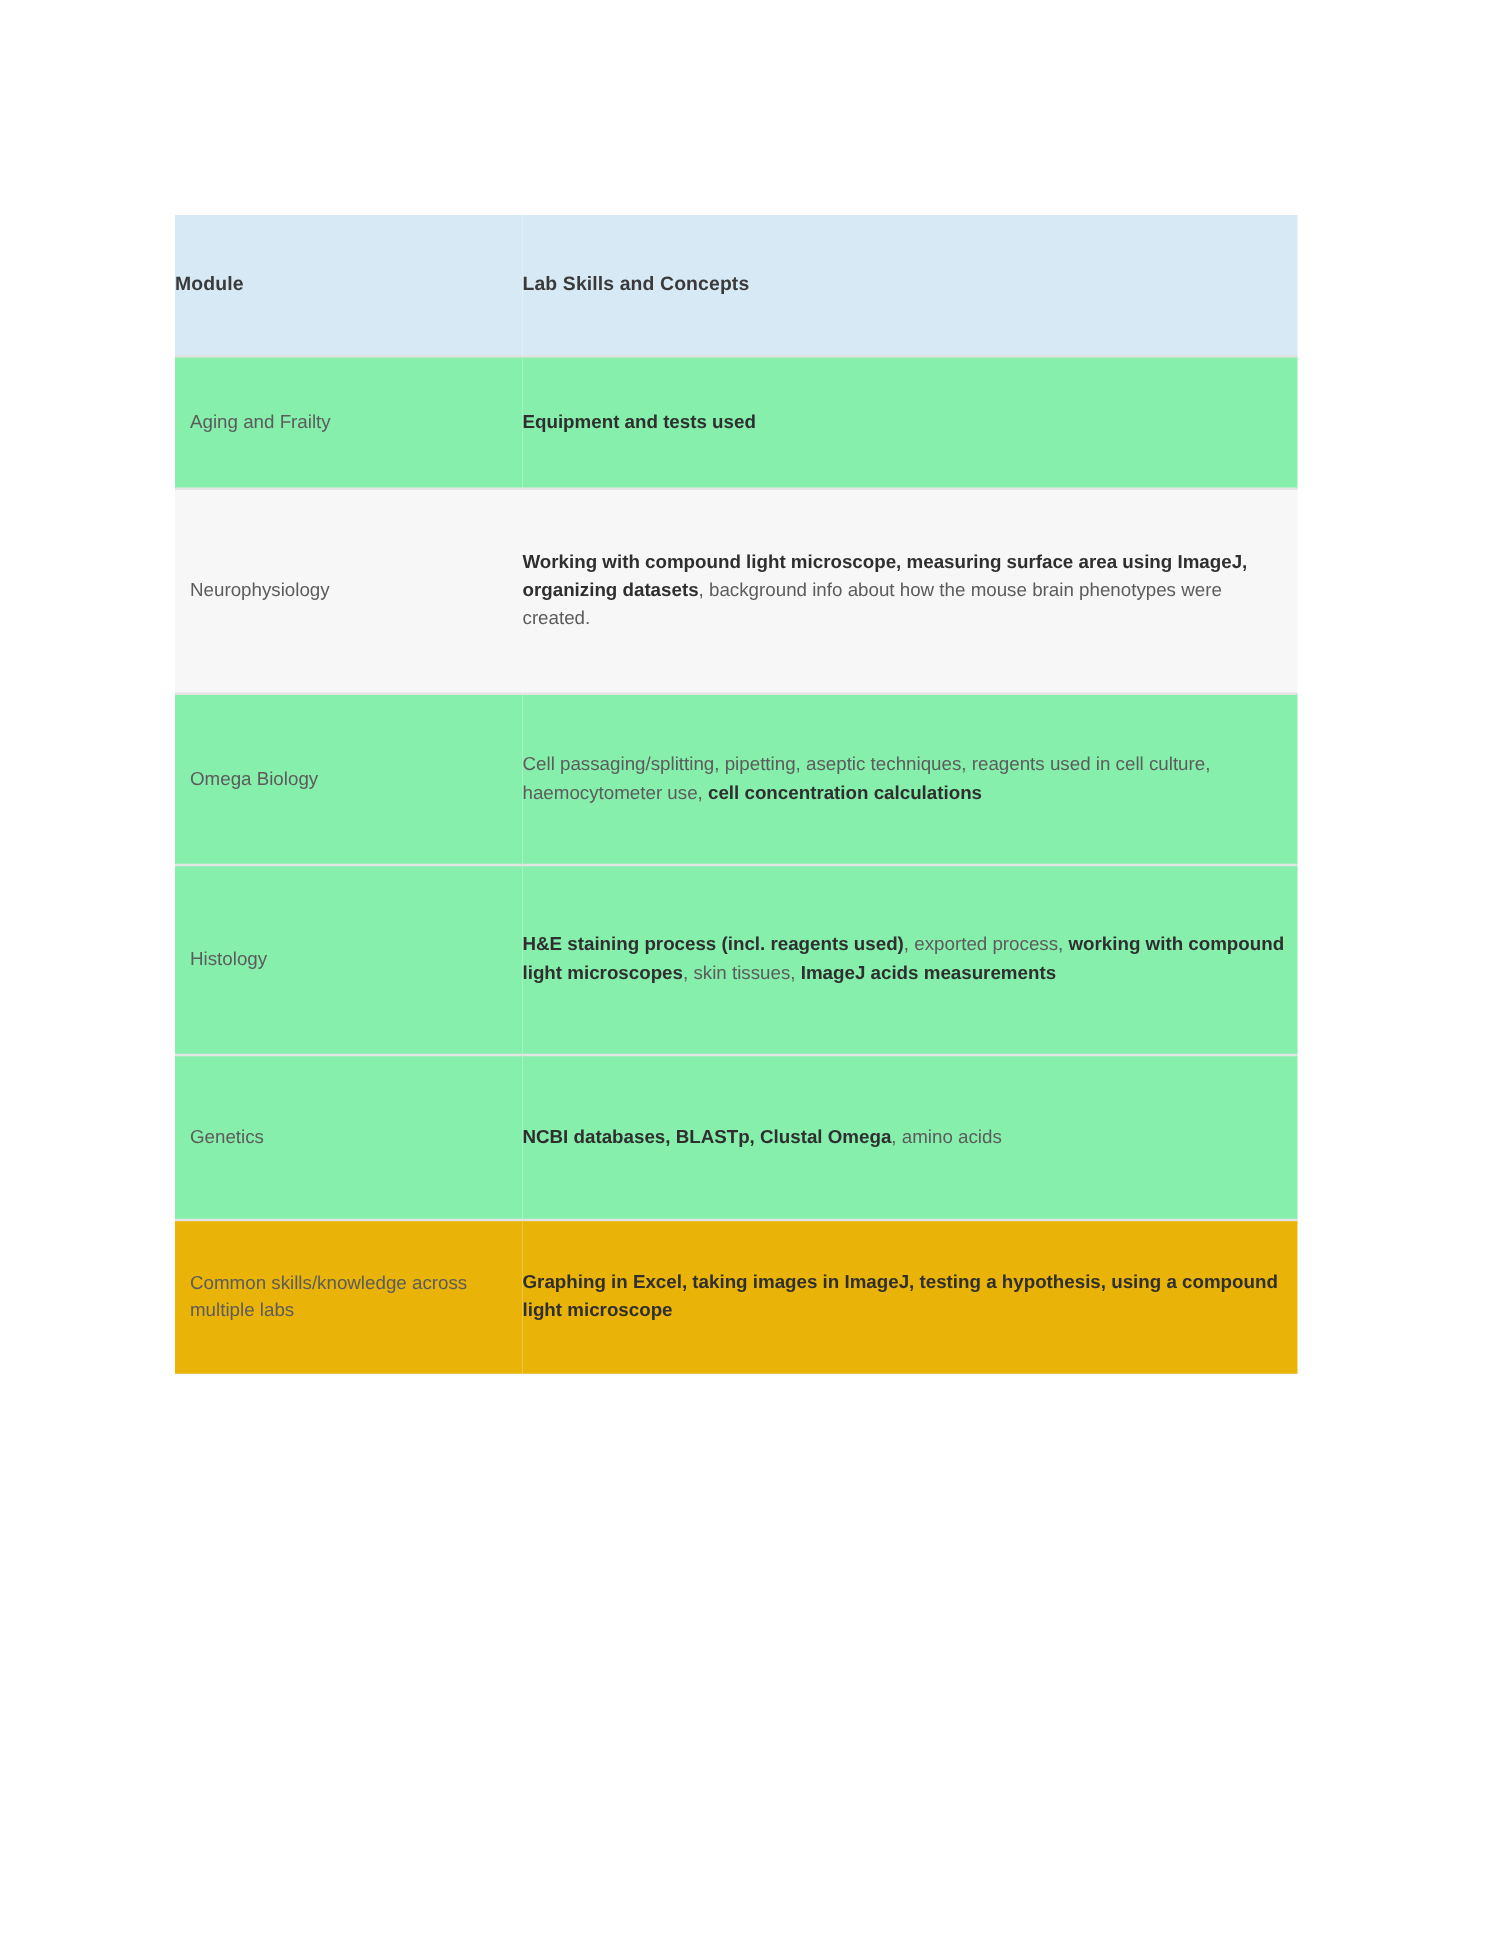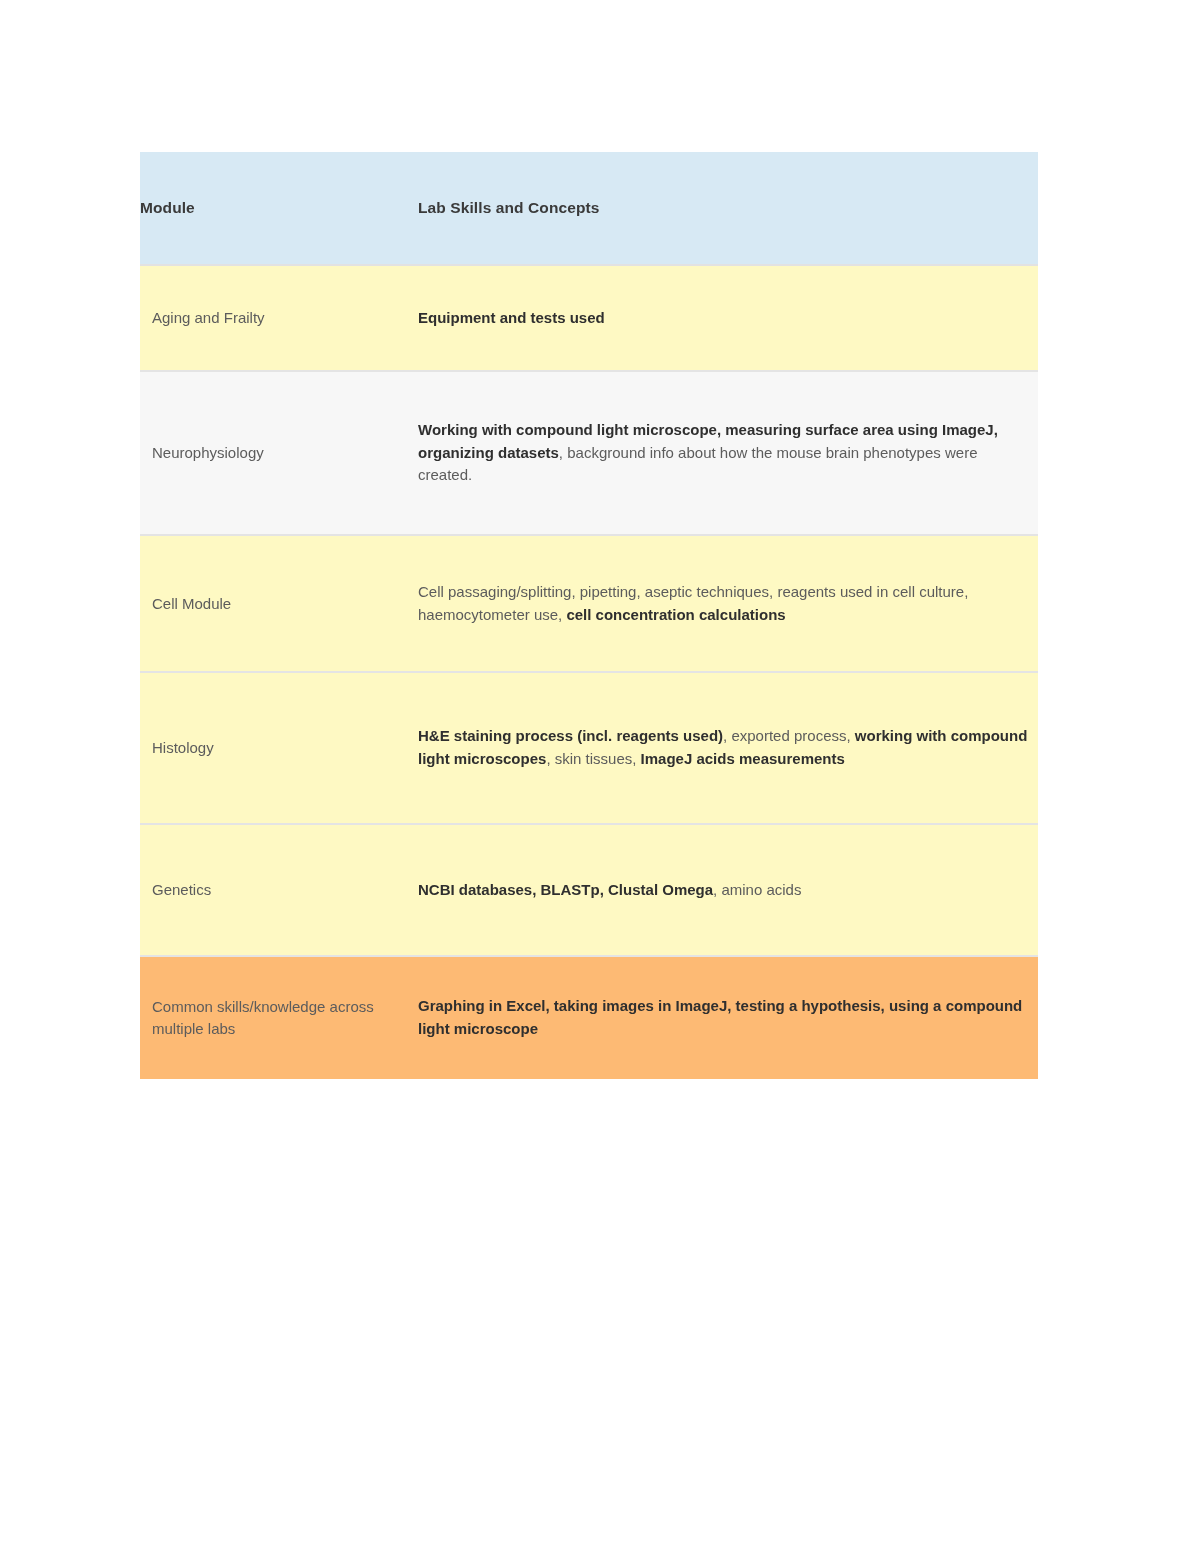--- a/index.html
+++ b/index.html
@@ -16,21 +16,21 @@
   }
   .page {
     position: relative;
     width: 1200px;
     height: 1553px;
     box-sizing: border-box;
   }
   .skills-table {
     position: absolute;
     left: 140px;
-    top: 152px;
+    top: 172px;
     width: 898px;
     border-collapse: collapse;
     table-layout: fixed;
   }
   .skills-table col.c-module { width: 278px; }
   .skills-table col.c-skills { width: 620px; }
 
   .skills-table th,
   .skills-table td {
     padding: 0;
@@ -54,24 +54,24 @@
   .head-label {
     display: block;
     font-size: 15.5px;
     font-weight: bold;
     color: #3a3a3a;
     letter-spacing: 0.1px;
   }
 
   
   tbody tr {
-    background: #fef9c3;
+    background: #86efac;
   }
   tbody tr.shaded {
-    background: #fdba74;
+    background: #eab308;
   }
   tbody tr.shaded-soft {
     background: #f7f7f7;
   }
   tbody td {
     border-bottom: 2px solid #e4e4e4;
     padding: 0;
   }
   tbody tr.last-row td {
     border-bottom: none;
@@ -151,21 +151,21 @@
         <td class="module-cell">
           <span class="module-label">Neurophysiology</span>
         </td>
         <td class="skills-cell">
           <span class="skills-text"><span class="bold">Working with compound light microscope, measuring surface area using ImageJ, organizing datasets</span><span>, background info about how the mouse brain phenotypes were created.</span></span>
         </td>
       </tr>
 
       <tr class="r-cell">
         <td class="module-cell">
-          <span class="module-label">Cell Module</span>
+          <span class="module-label">Omega Biology</span>
         </td>
         <td class="skills-cell">
           <span class="skills-text"><span>Cell passaging/splitting, pipetting, aseptic techniques, reagents used in cell culture, haemocytometer use, </span><span class="bold">cell concentration calculations</span></span>
         </td>
       </tr>
 
 
       <tr class="r-histo">
         <td class="module-cell">
           <span class="module-label">Histology</span>

